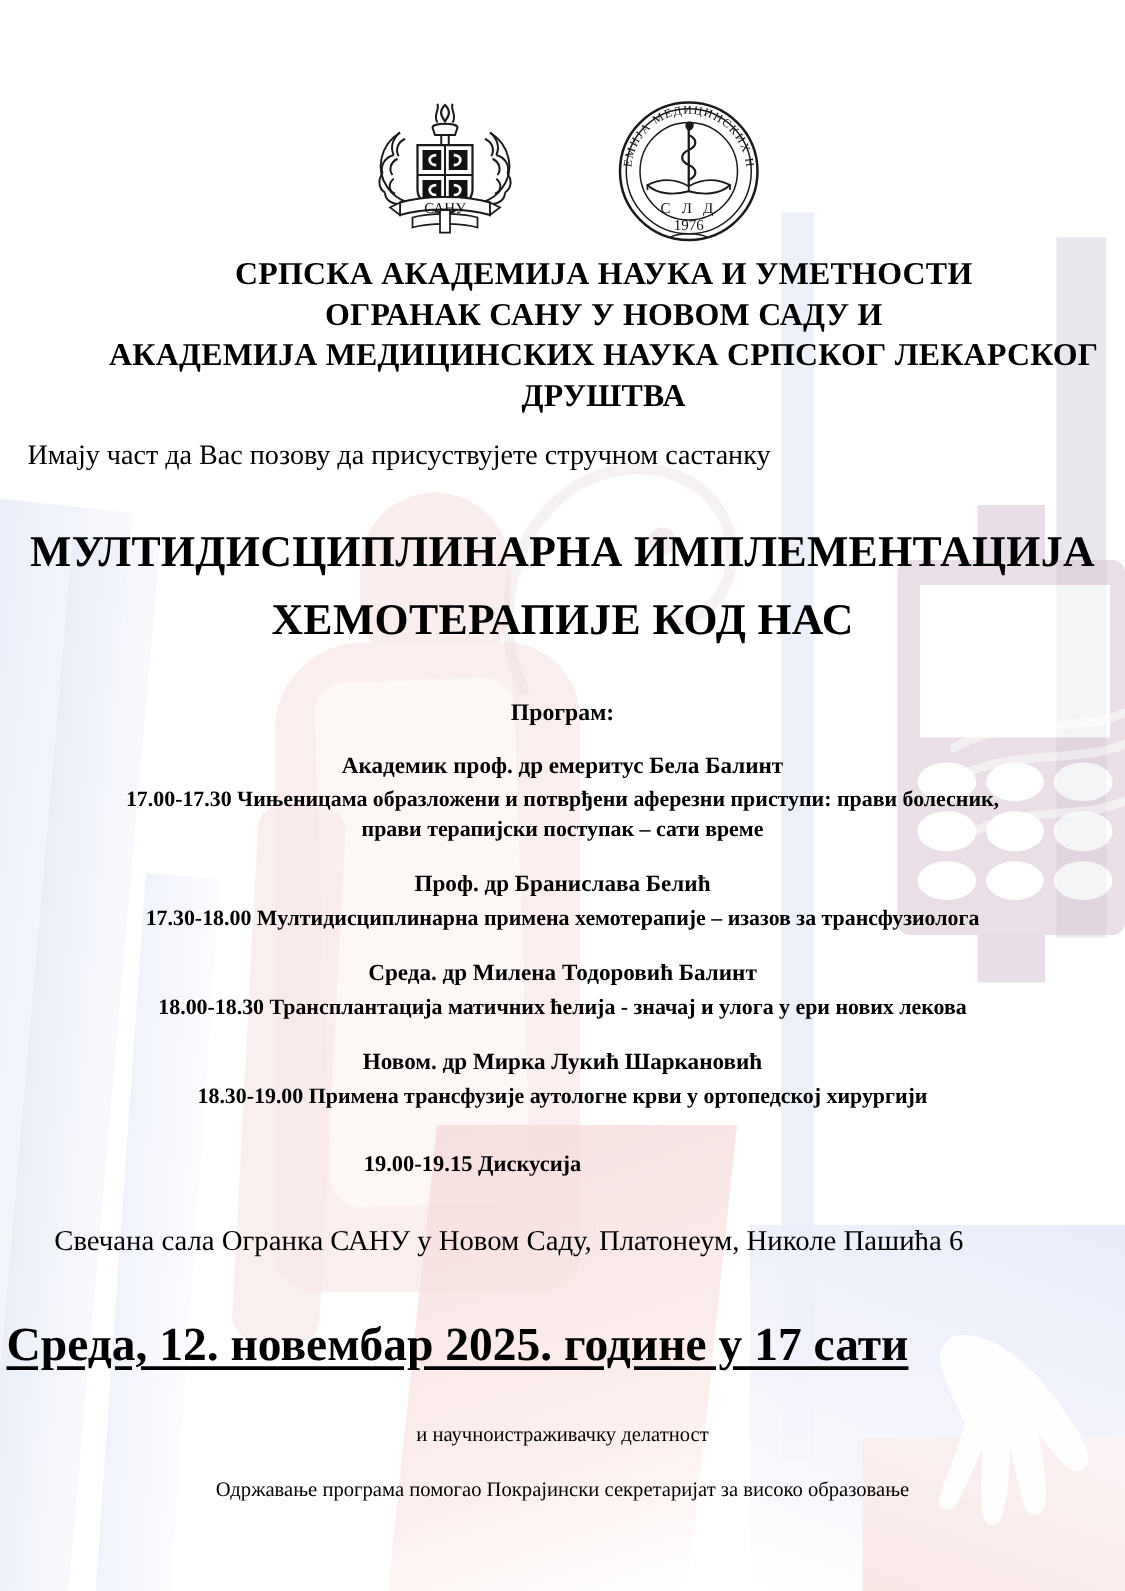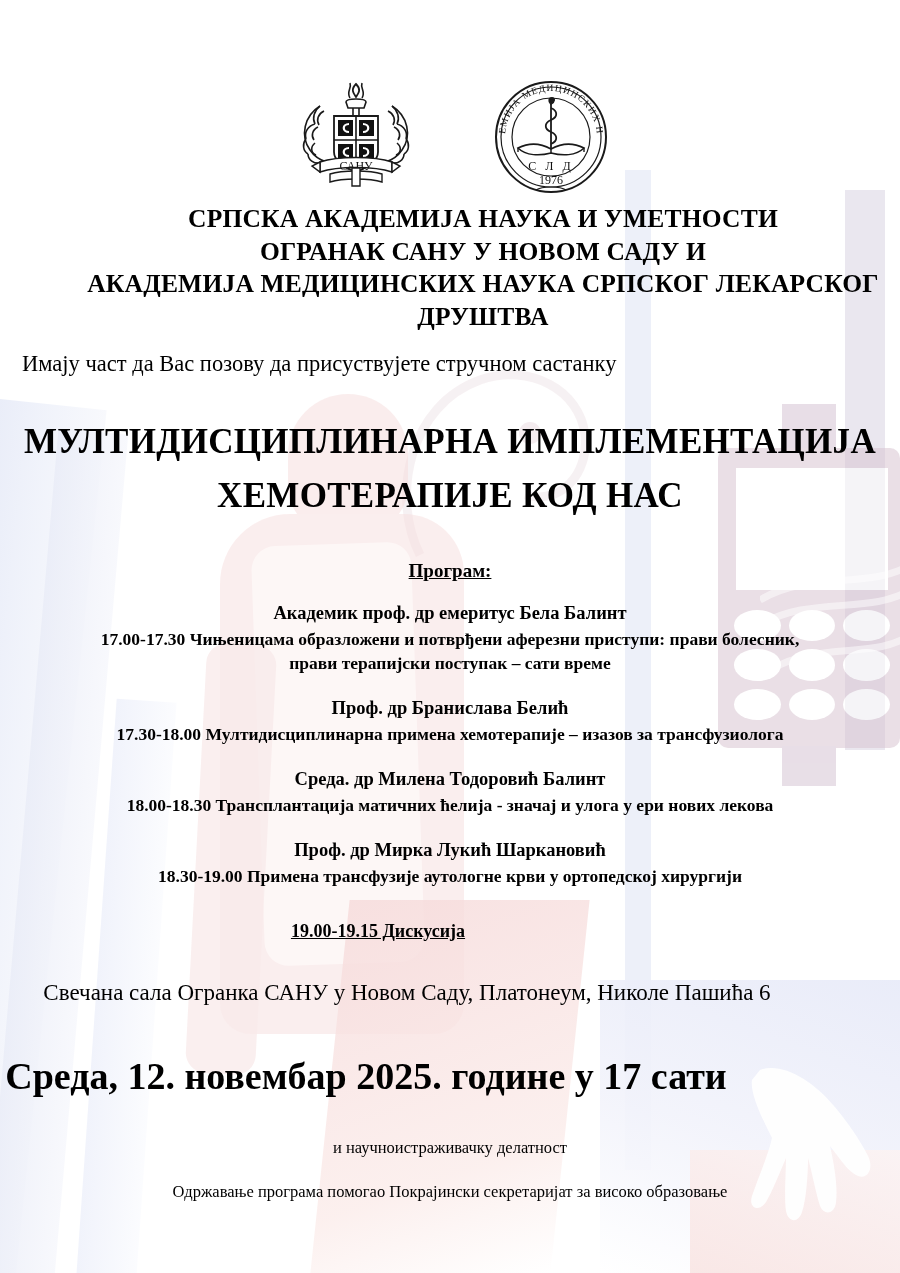--- a/index.html
+++ b/index.html
@@ -290,21 +290,20 @@
   }
 
   .program-label {
     position: absolute;
     left: 0;
     top: 560px;
     width: 900px;
     text-align: center;
     font-weight: bold;
     font-size: 19px;
-    text-decoration: underline;
   }
 
   .program {
     position: absolute;
     left: 0;
     top: 600px;
     width: 900px;
   }
   .prog-item { text-align: center; margin-bottom: 20px; }
   .prog-speaker {
@@ -321,21 +320,20 @@
   .prog-talk .ln { display: block; }
 
   .discussion {
     position: absolute;
     left: 0;
     top: 921px;
     width: 756px;
     text-align: center;
     font-weight: bold;
     font-size: 18px;
-    text-decoration: underline;
   }
 
   .venue {
     position: absolute;
     left: -68px;
     top: 978px;
     width: 950px;
     text-align: center;
     font-size: 23px;
     line-height: 30px;
@@ -344,20 +342,21 @@
 
   .date-line {
     position: absolute;
     left: 0;
     top: 1052px;
     width: 732px;
     text-align: center;
     font-weight: bold;
     font-size: 38px;
     line-height: 48px;
+    text-decoration: underline;
     text-underline-offset: 5px;
     text-decoration-thickness: 3px;
     white-space: nowrap;
   }
 
   .footer {
     position: absolute;
     left: 0;
     top: 1126px;
     width: 900px;
@@ -566,21 +565,21 @@
       </div>
 
       <div class="prog-item">
         <div class="prog-speaker">Среда. др Милена  Тодоровић  Балинт</div>
         <div class="prog-talk">
           <span class="ln">18.00-18.30  Трансплантација матичних ћелија - значај и улога у ери нових лекова</span>
         </div>
       </div>
 
       <div class="prog-item">
-        <div class="prog-speaker">Проф. др Мирка Лукић Шаркановић</div>
+        <div class="prog-speaker">Новом. др Мирка Лукић Шаркановић</div>
         <div class="prog-talk">
           <span class="ln">18.30-19.00 Примена трансфузије аутологне крви у ортопедској  хирургији</span>
         </div>
       </div>
     </div>
 
     <div class="discussion">19.00-19.15 Дискусија</div>
 
     <div class="venue">Свечана сала Огранка САНУ у Новом Саду, Платонеум, Николе Пашића 6</div>
 

